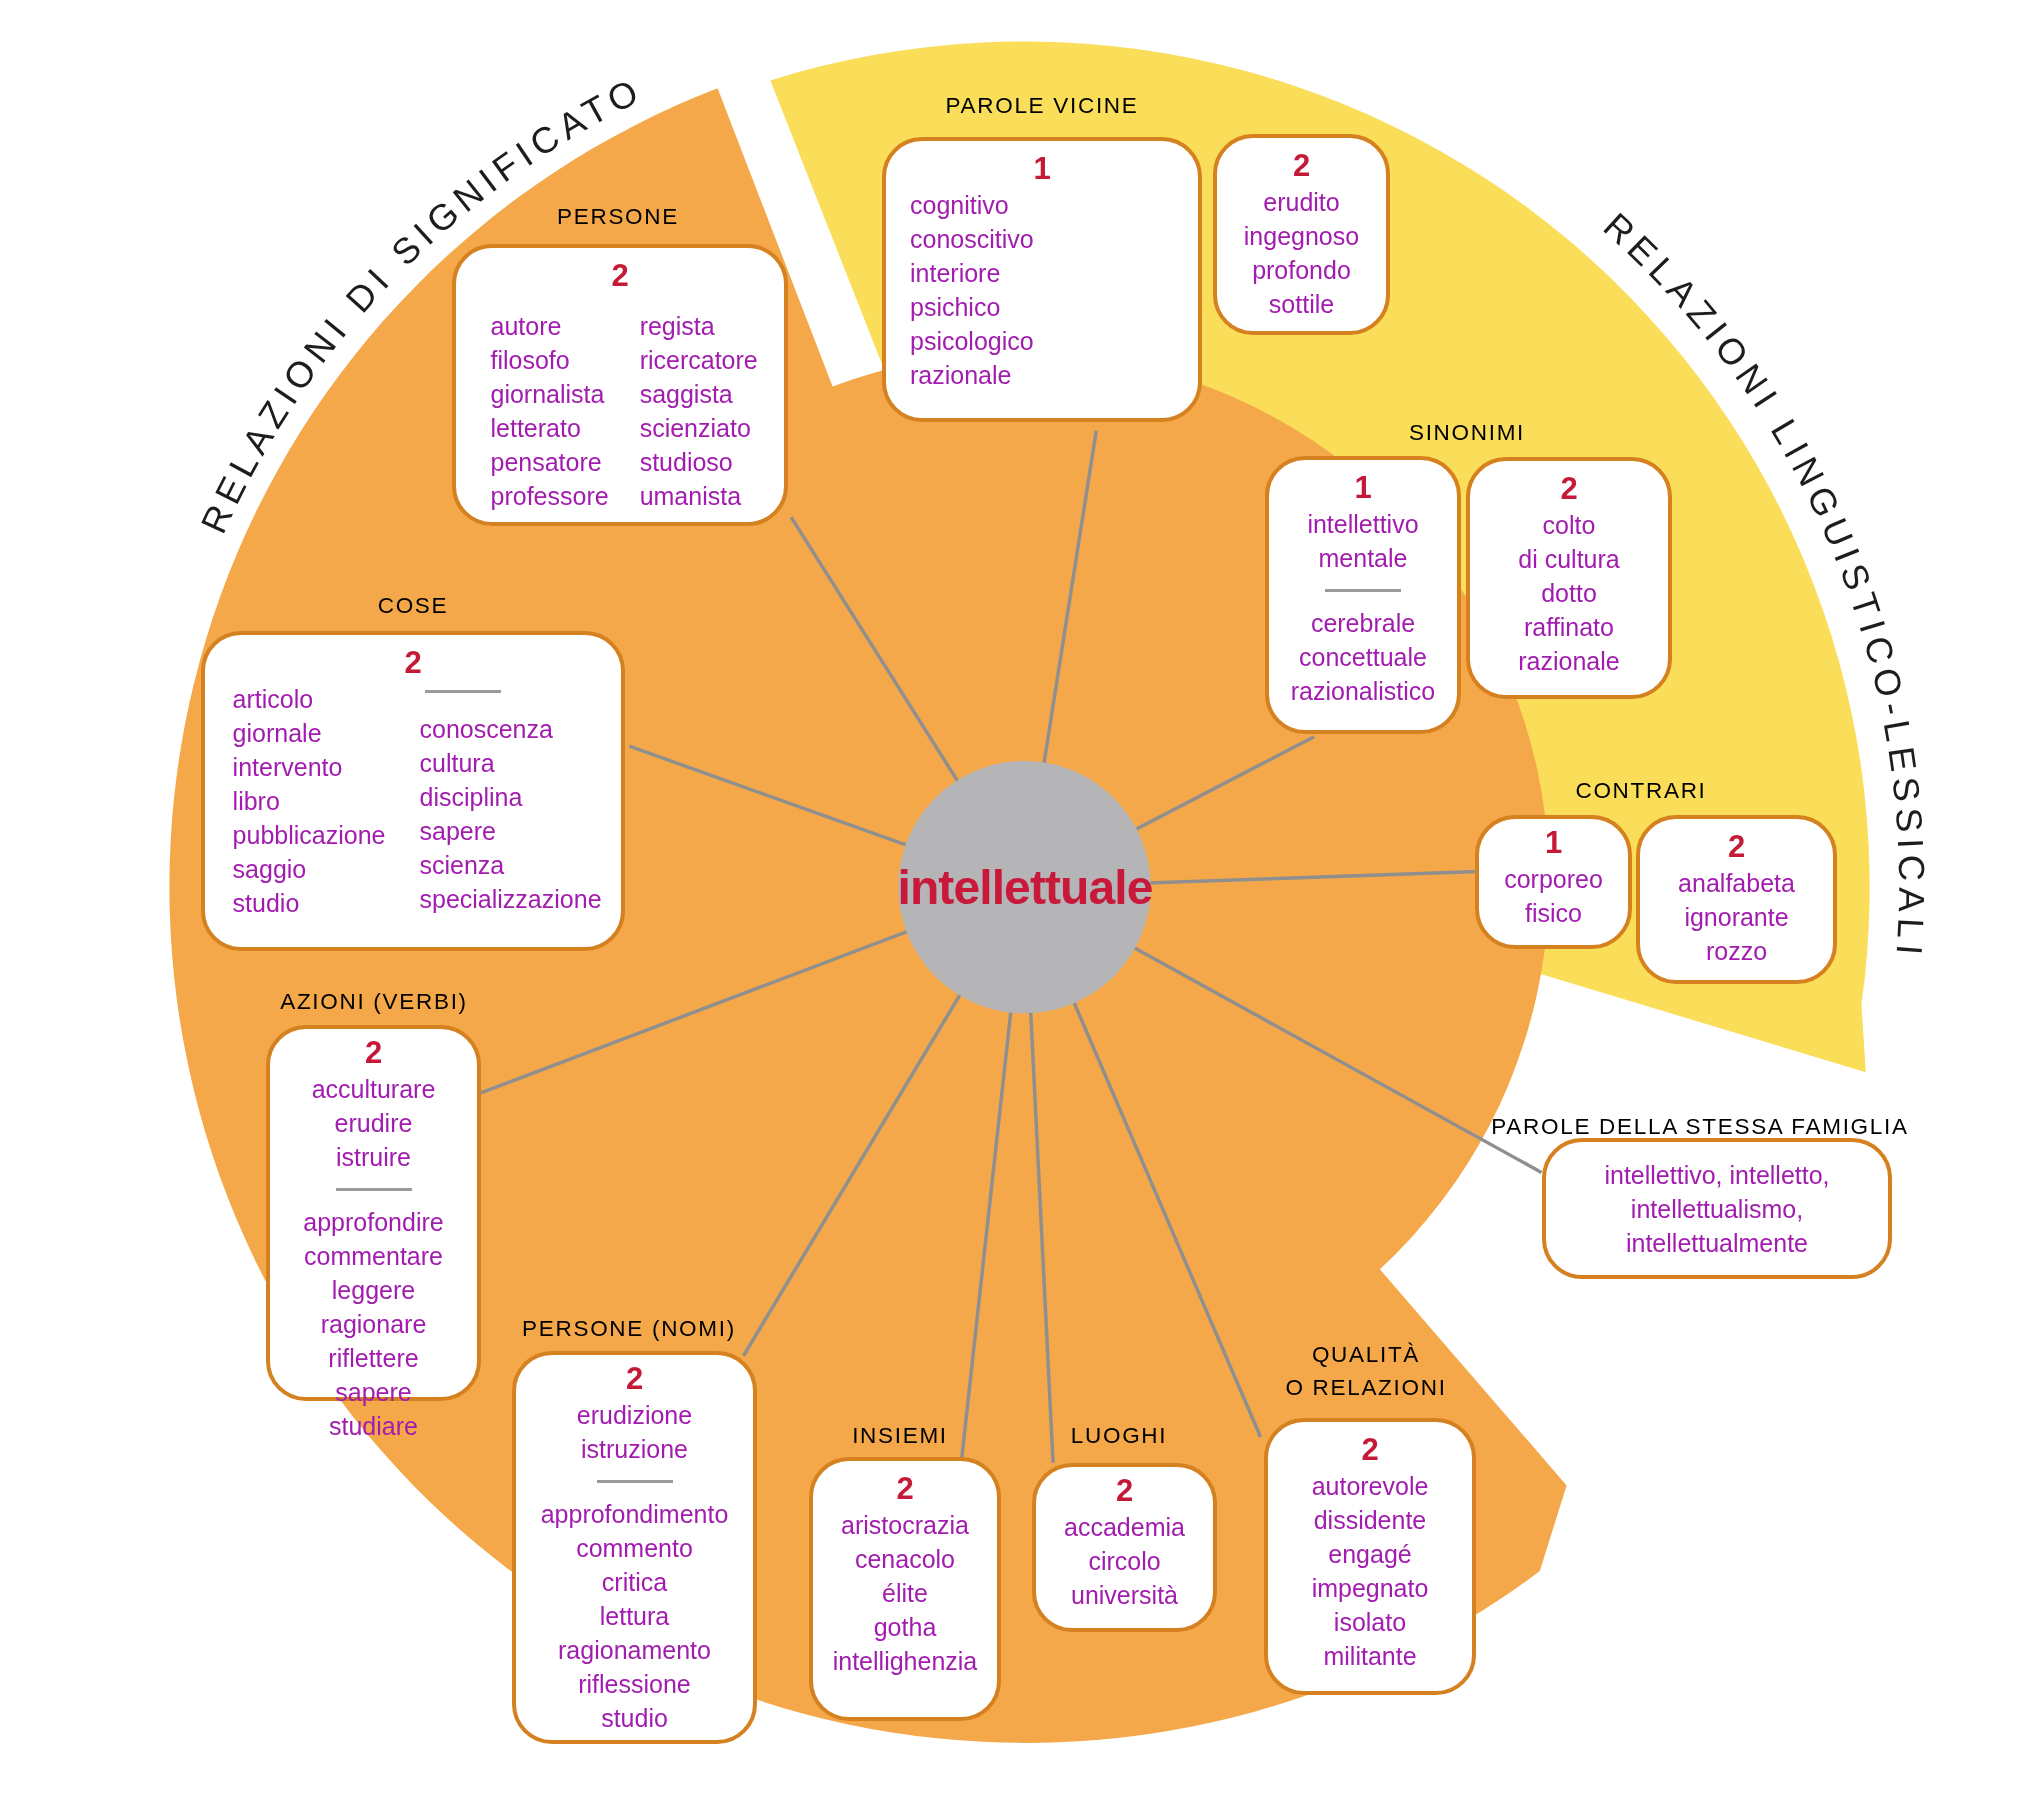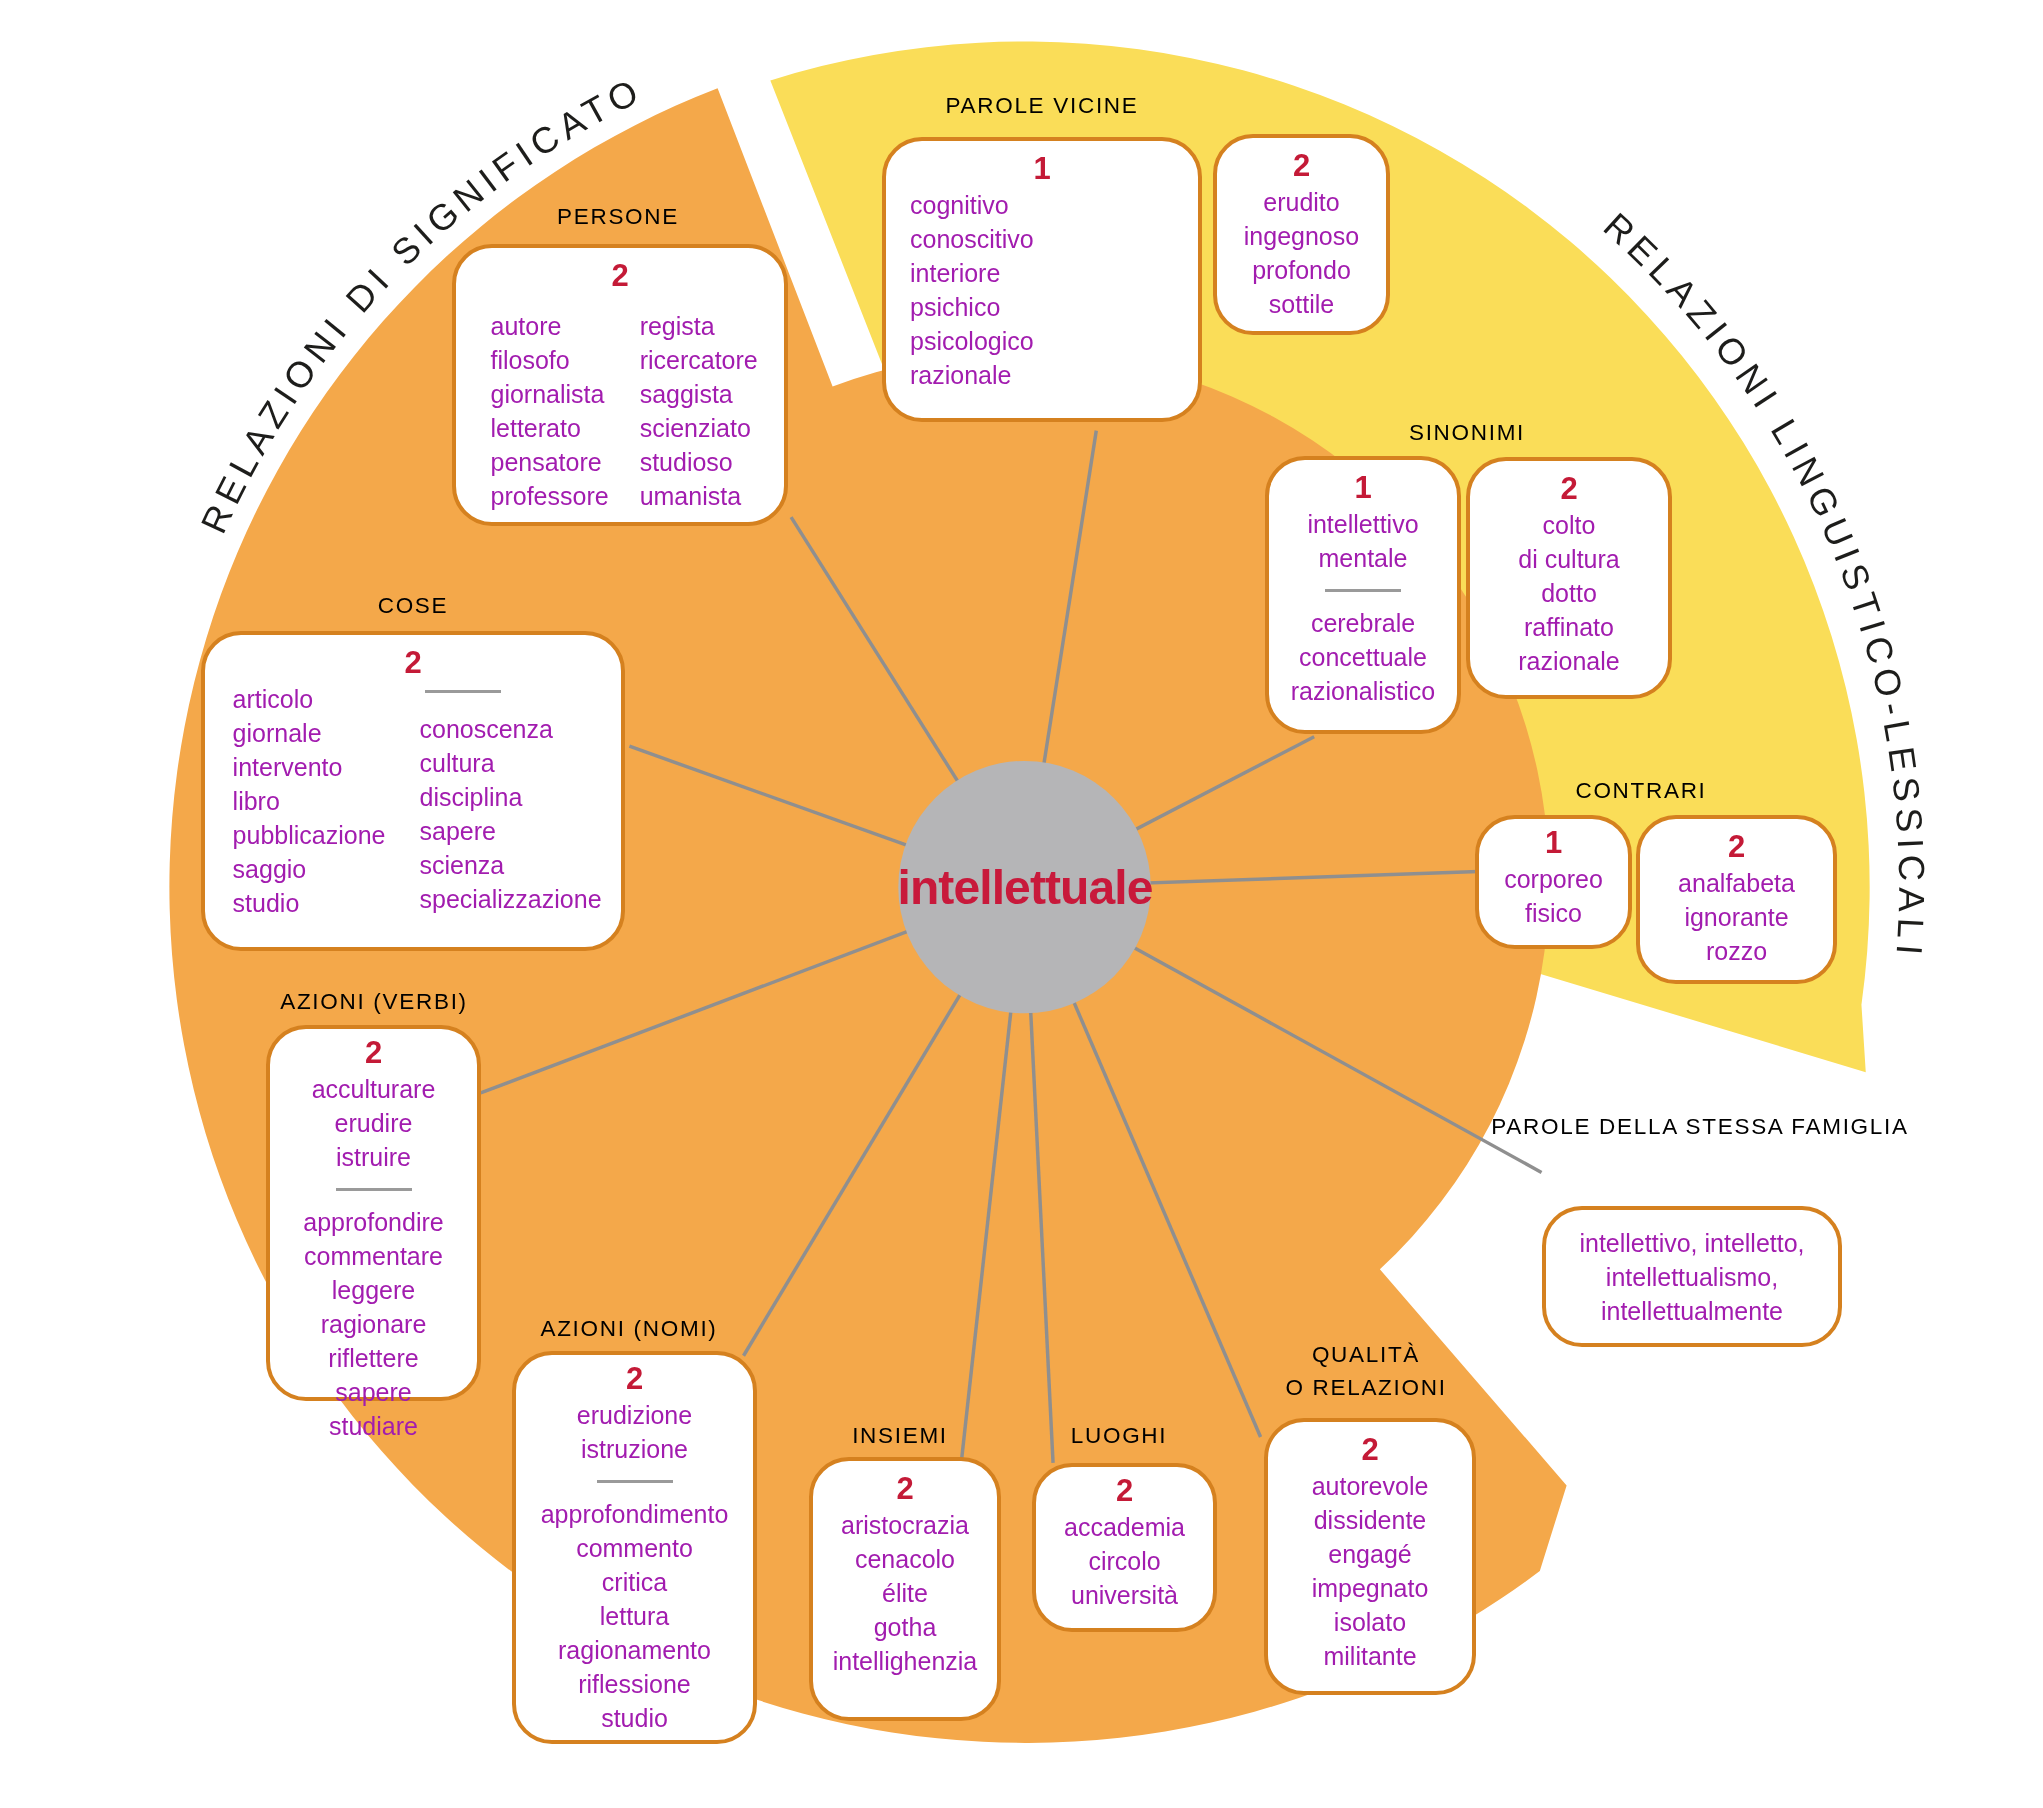--- a/index.html
+++ b/index.html
@@ -63,21 +63,21 @@
   </svg>
 
   <div class="center-word">intellettuale</div>
 
   <div class="group-label" style="left:1042px;top:93px;">PAROLE VICINE</div>
   <div class="group-label" style="left:618px;top:204px;">PERSONE</div>
   <div class="group-label" style="left:1467px;top:420px;">SINONIMI</div>
   <div class="group-label" style="left:1641px;top:778px;">CONTRARI</div>
   <div class="group-label" style="left:413px;top:593px;">COSE</div>
   <div class="group-label" style="left:374px;top:989px;">AZIONI (VERBI)</div>
-  <div class="group-label" style="left:629px;top:1316px;">AZIONI (NOMI)</div>
+  <div class="group-label" style="left:629px;top:1316px;">PERSONE (NOMI)</div>
   <div class="group-label" style="left:900px;top:1423px;">INSIEMI</div>
   <div class="group-label" style="left:1119px;top:1423px;">LUOGHI</div>
   <div class="group-label" style="left:1366px;top:1342px;text-align:center;">
     <div>QUALITÀ</div>
     <div style="margin-top:7px;">O RELAZIONI</div>
   </div>
   <div class="group-label" style="left:1700px;top:1114px;">PAROLE DELLA STESSA FAMIGLIA</div>
 
   <div class="box" style="left:882px;top:137px;width:320px;height:285px;">
     <div class="num">1</div>
@@ -219,21 +219,21 @@
   <div class="box" style="left:1264px;top:1418px;width:212px;height:277px;">
     <div class="num">2</div>
     <div class="words">autorevole
 dissidente
 engagé
 impegnato
 isolato
 militante</div>
   </div>
 
-  <div class="box" style="left:1542px;top:1206px;width:300px;height:141px;padding:3.5px 8.6px;">
+  <div class="box" style="left:1542px;top:1138px;width:350px;height:141px;padding:3.5px 8.6px;">
     <div class="famiglia-words">
       <div class="words">intellettivo, intelletto,
 intellettualismo,
 intellettualmente</div>
     </div>
   </div>
 
 </div>
 
 

